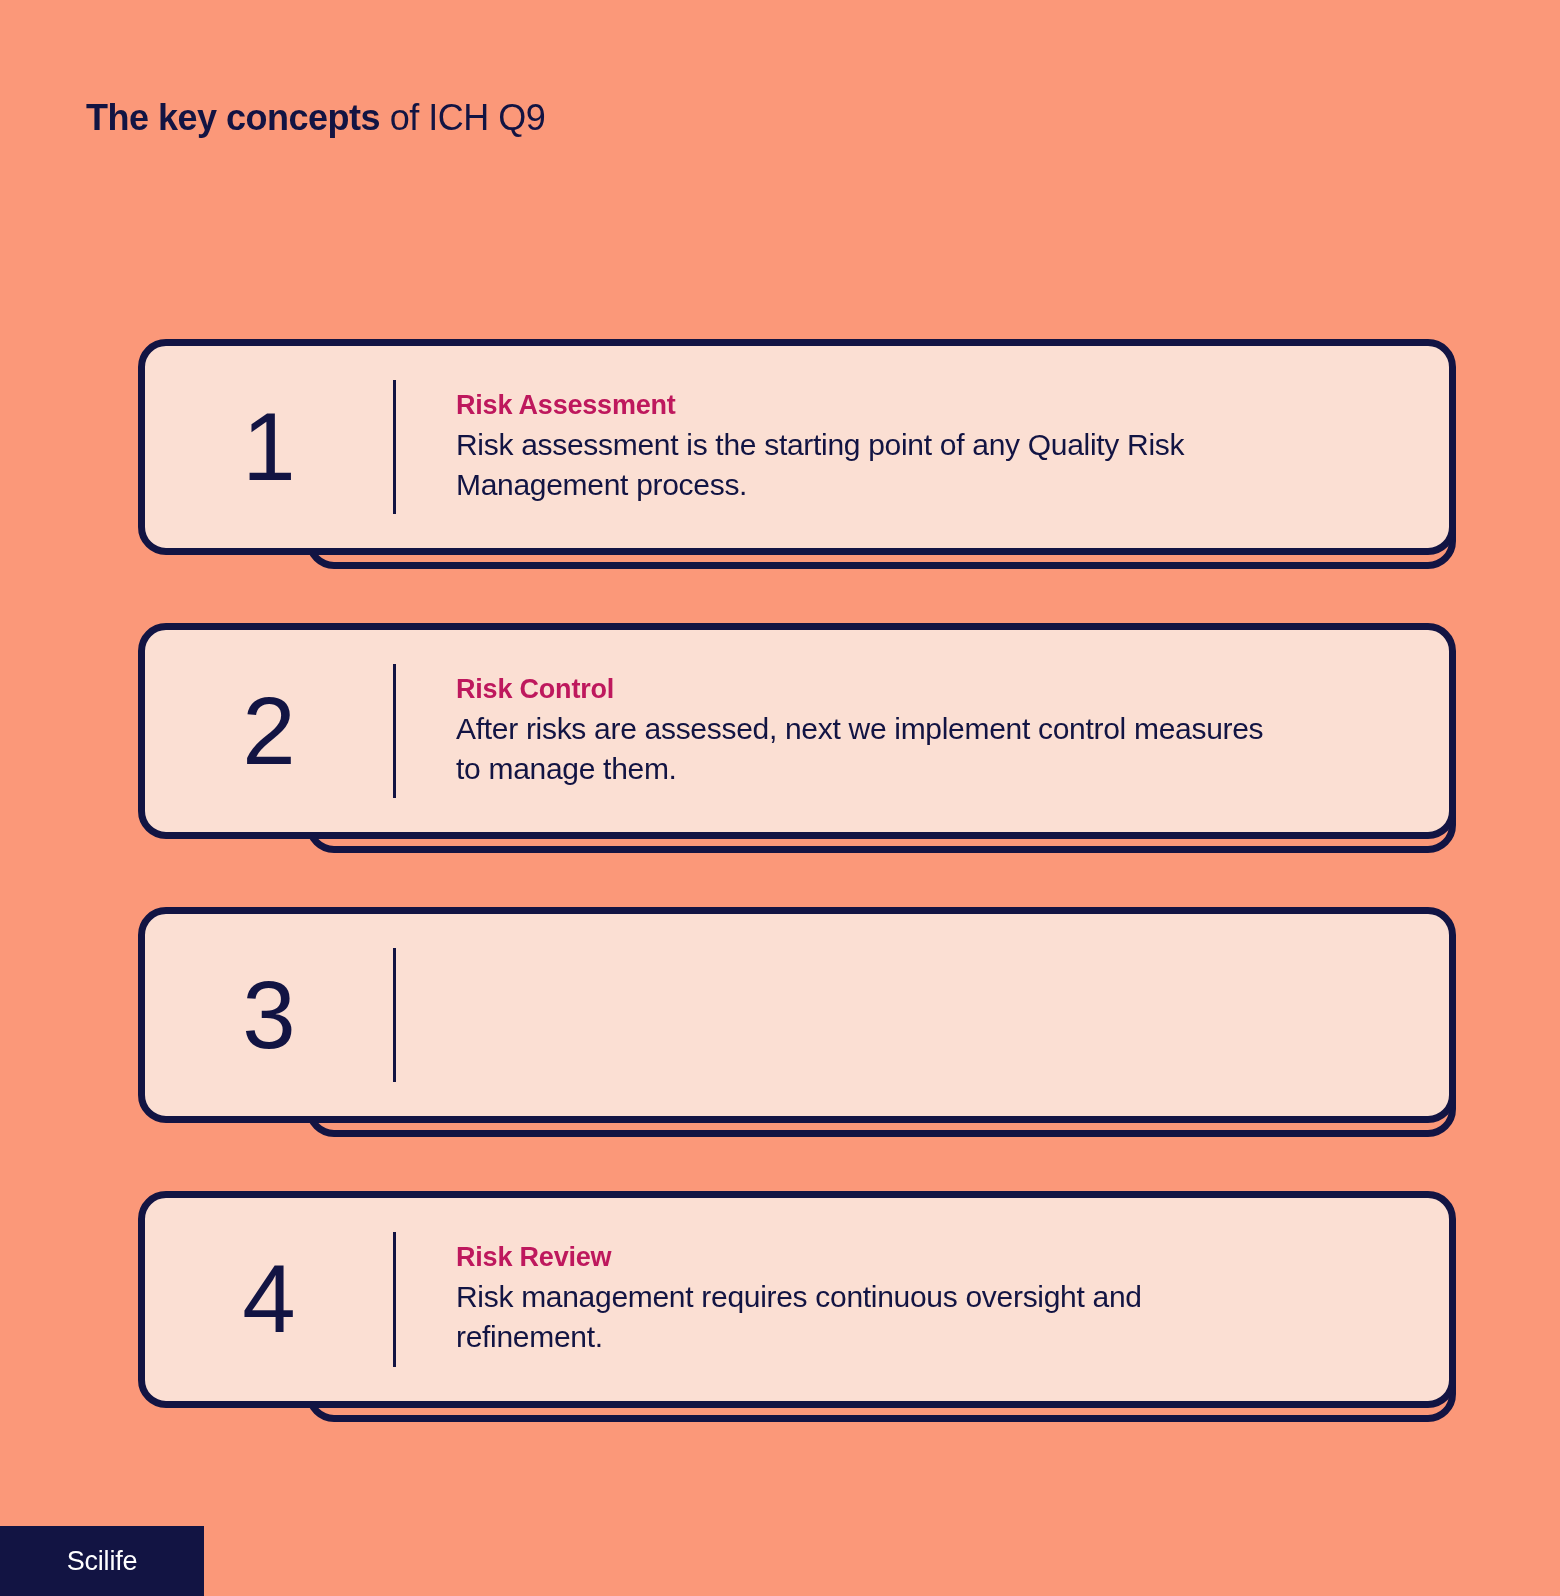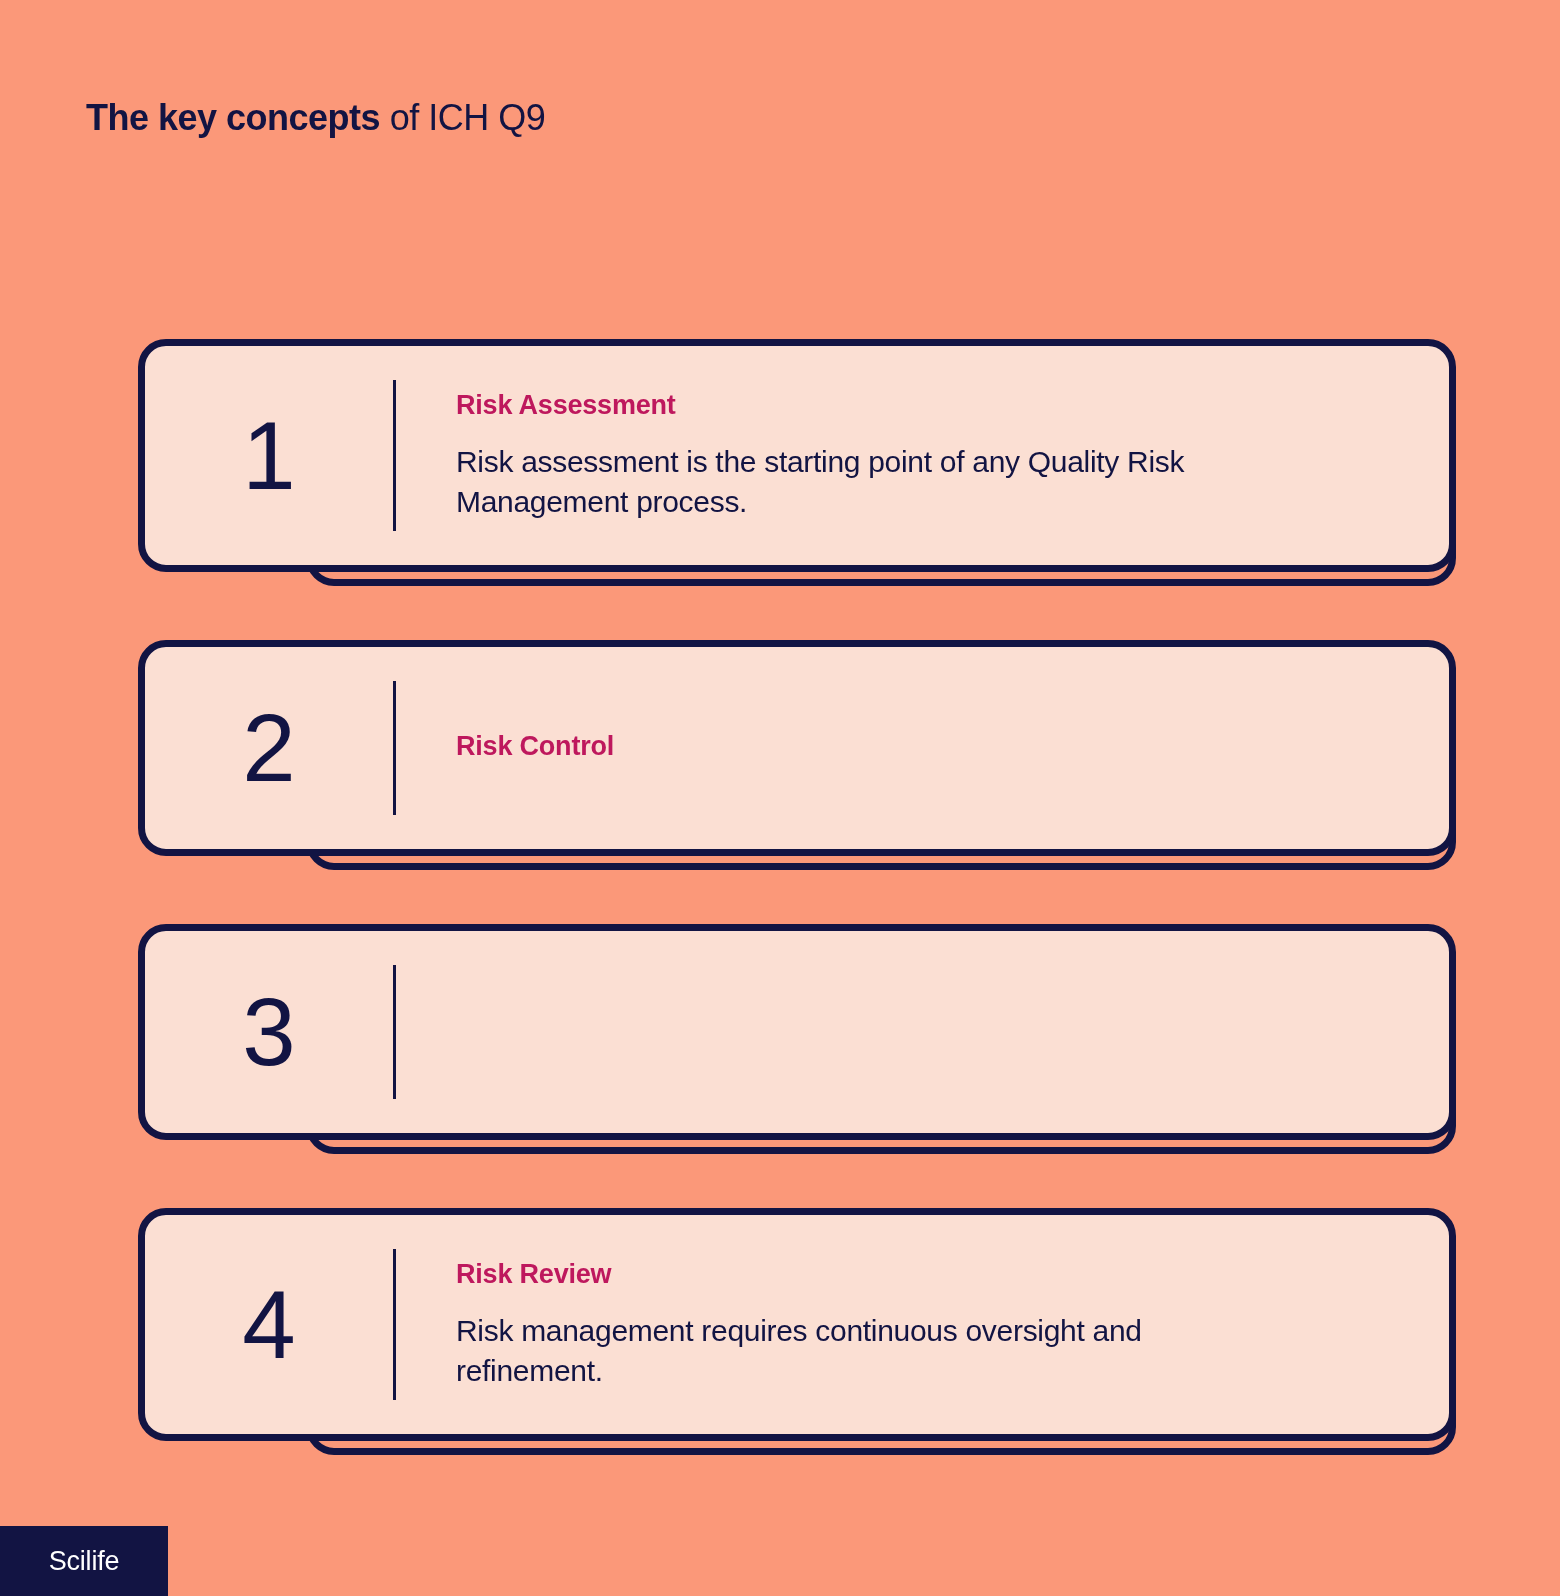--- a/index.html
+++ b/index.html
@@ -107,28 +107,27 @@
     letter-spacing: -0.2px;
   }
 
   .card-text {
     font-size: 30px;
     font-weight: normal;
     color: #121443;
     line-height: 1.32;
     letter-spacing: -0.3px;
     max-width: 830px;
-    margin-top: 17px;
   }
 
   .brand {
     position: absolute;
     left: 0;
     bottom: 0;
-    width: 168px;
+    width: 204px;
     height: 70px;
     background: #121443;
     display: flex;
     align-items: center;
     justify-content: center;
     text-align: center;
   }
   .brand-label {
     color: #ffffff;
     font-size: 27px;
@@ -156,20 +155,21 @@
     </div>
   </div>
 
   <div class="card-wrap">
     <div class="card-shadow"></div>
     <div class="card">
       <div class="card-number">2</div>
       <div class="card-divider"></div>
       <div class="card-body">
         <div class="card-heading">Risk Control</div>
+        <div class="card-text">After risks are assessed, next we implement control measures to manage them.</div>
       </div>
     </div>
   </div>
 
   <div class="card-wrap">
     <div class="card-shadow"></div>
     <div class="card">
       <div class="card-number">3</div>
       <div class="card-divider"></div>
     </div>

